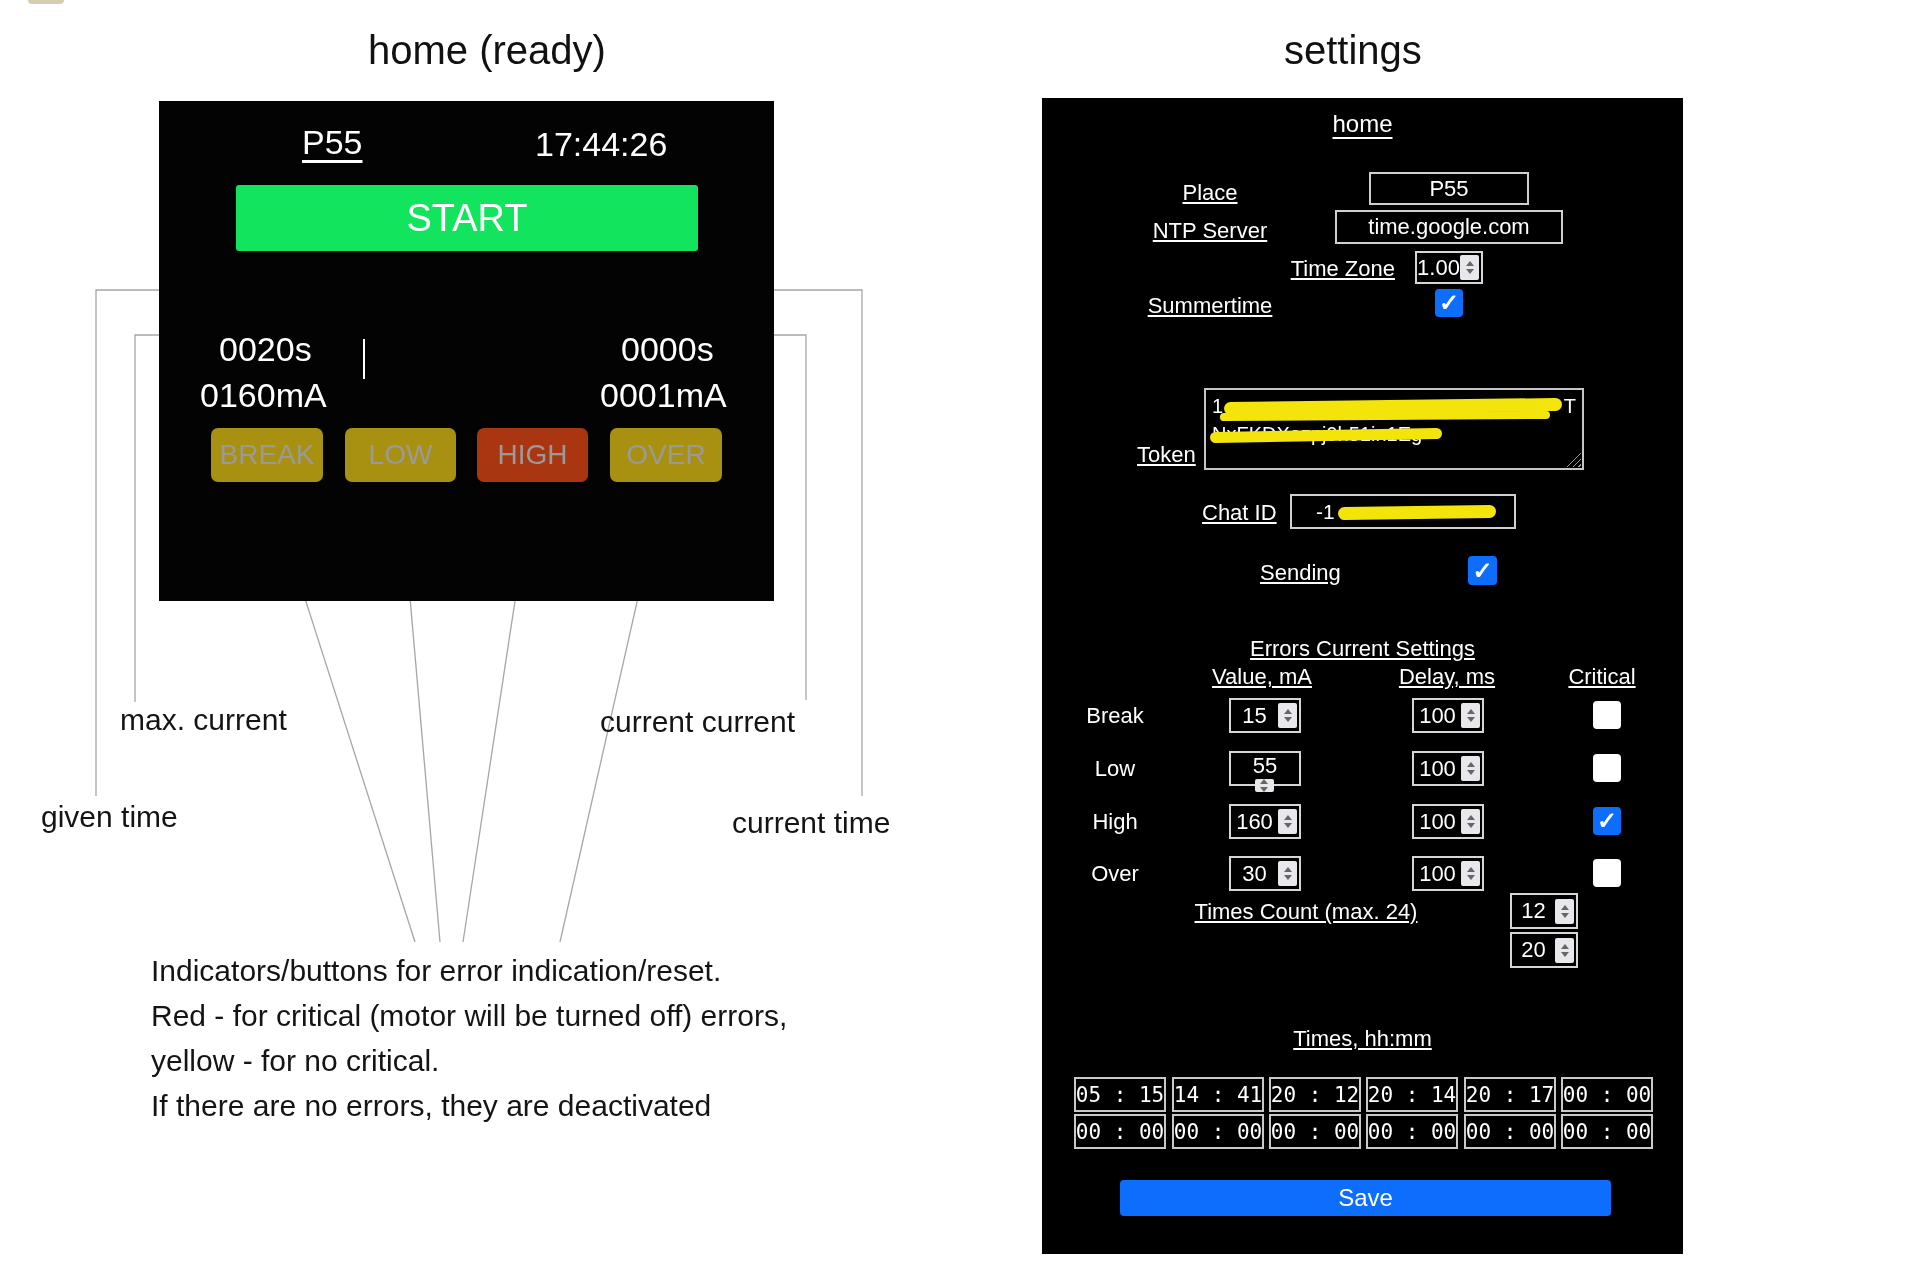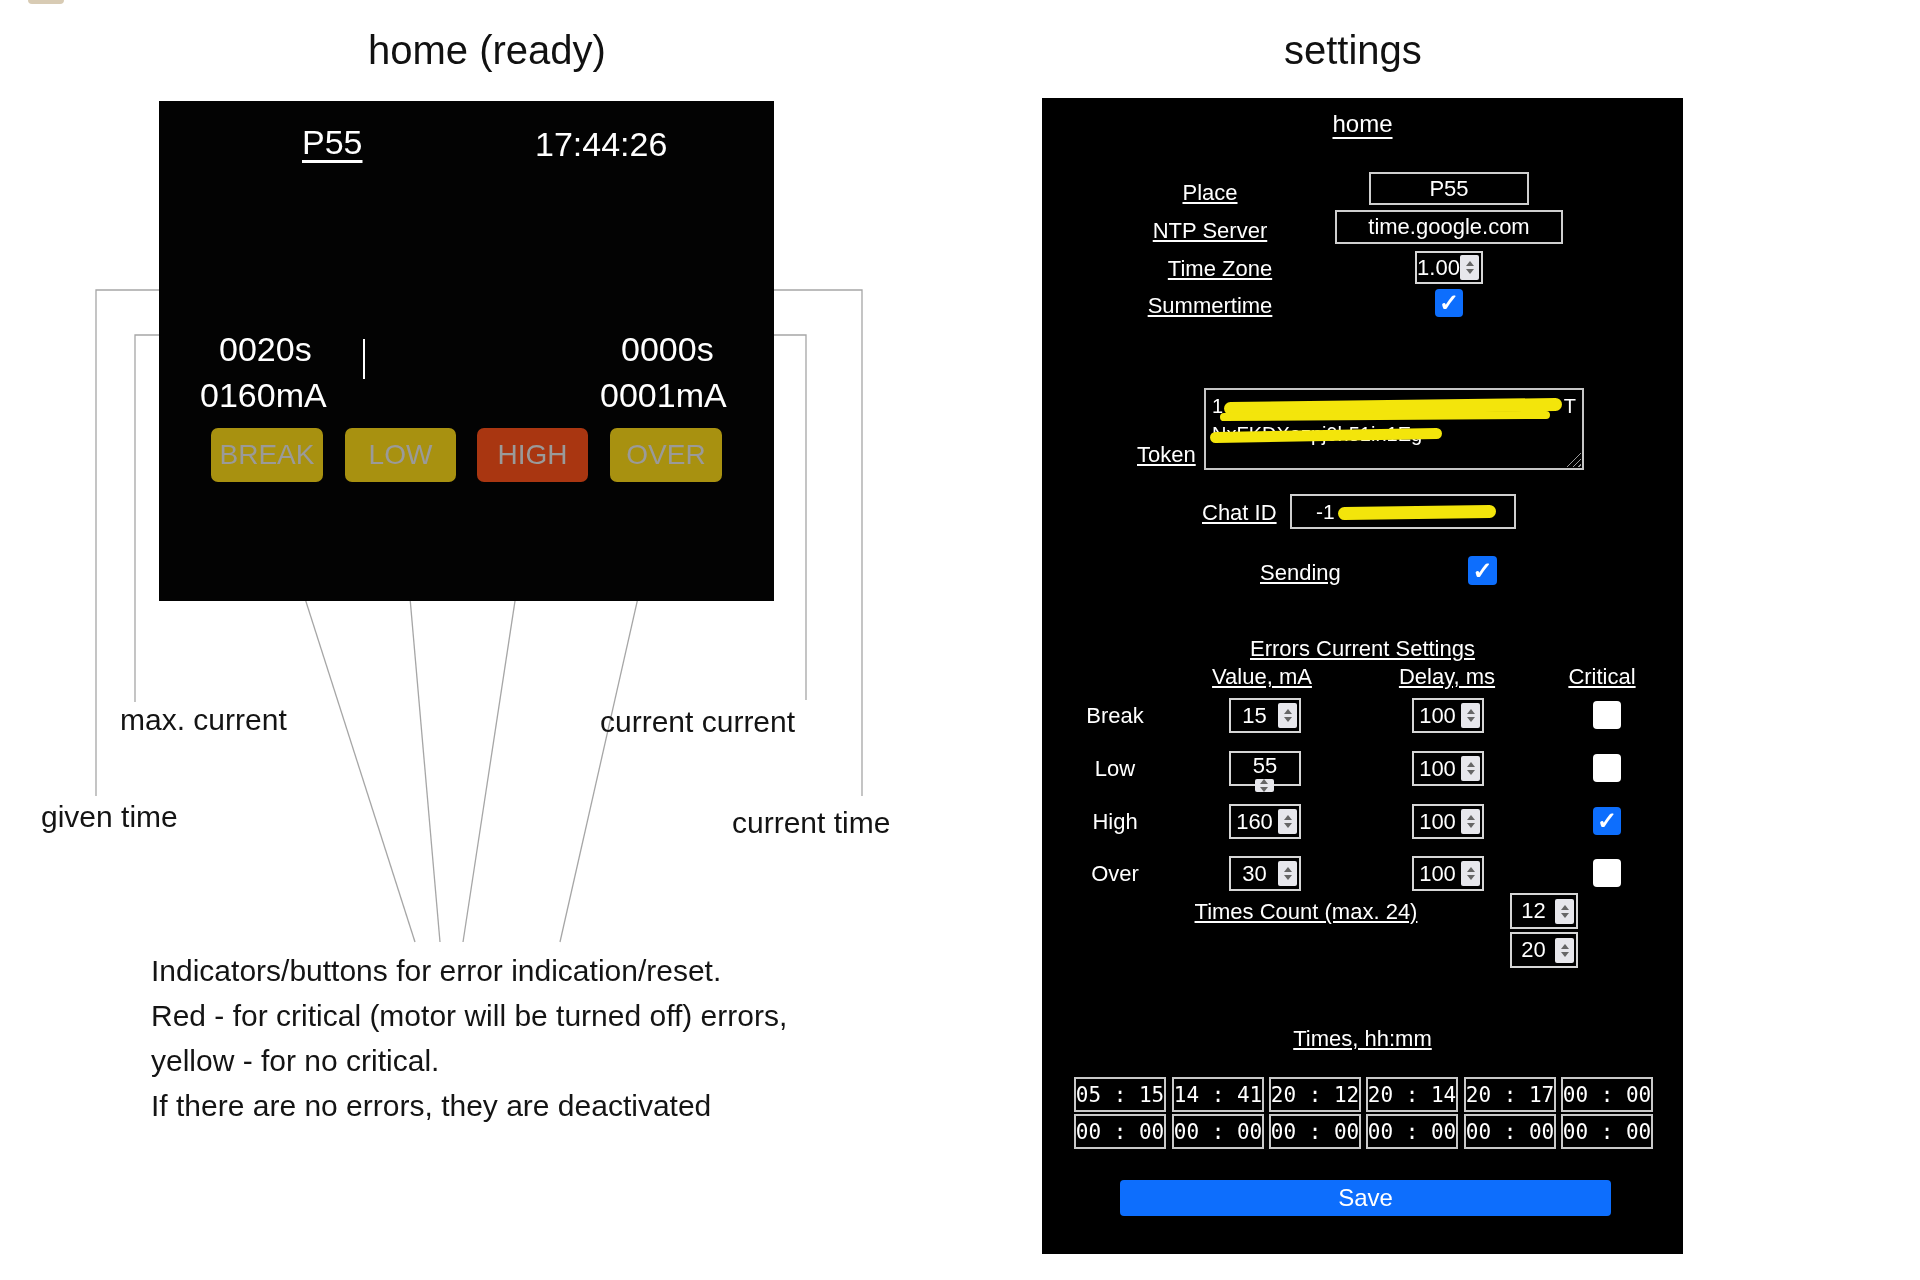--- a/index.html
+++ b/index.html
@@ -83,20 +83,21 @@
       <line x1="664" y1="483" x2="560" y2="942"></line>
     </g>
   </svg>
 
   <div class="page-title" style="left:368px;top:28px;">home  (ready)</div>
   <div class="page-title" style="left:1284px;top:28px;">settings</div>
 
   <div class="home-panel">
     <a class="p55">P55</a>
     <div class="clock">17:44:26</div>
+    <button class="start">START</button>
 
     <div class="val" style="left:60px;top:194px;">0020s</div>
     <div class="val" style="left:462px;top:194px;">0000s</div>
     <div class="val" style="left:41px;top:240px;">0160mA</div>
     <div class="val" style="left:441px;top:240px;">0001mA</div>
     <div class="vsep"></div>
 
     <button class="err" style="left:52px;width:112px;" data-variant="warning">BREAK</button>
     <button class="err" style="left:186px;width:111px;" data-variant="warning">LOW</button>
     <button class="err" style="left:318px;width:111px;" data-variant="critical">HIGH</button>
@@ -117,21 +118,21 @@
 
   <div class="settings-panel">
     <a class="home-link">home</a>
 
     <div class="sp-label sp-center" style="left:0;width:336px;top:82px;">Place</div>
     <input class="tin" style="left: 327px; top: 74px; width: 160px; height: 33px; font-size: 22px;" value="P55">
 
     <div class="sp-label sp-center" style="left:0;width:336px;top:120px;">NTP Server</div>
     <input class="tin" style="left: 293px; top: 112px; width: 228px; height: 34px; font-size: 22px;" value="time.google.com">
 
-    <div class="sp-label sp-center" style="left:10px;width:336px;top:158px;">Time Zone</div>
+    <div class="sp-label sp-center" style="left:17px;width:336px;top:158px;text-align:right;">Time Zone</div>
     <div class="numin" style="left:373px;top:153px;width:68px;height:33px;">
       <span class="nval">1.00</span>
       <span class="spin">
           <i class="up"></i>
           <i class="dn"></i>
         </span>
     </div>
 
     <div class="sp-label sp-center" style="left:0;width:336px;top:195px;">Summertime</div>
     <span class="cb checked" style="left:393px;top:191px;"></span>

